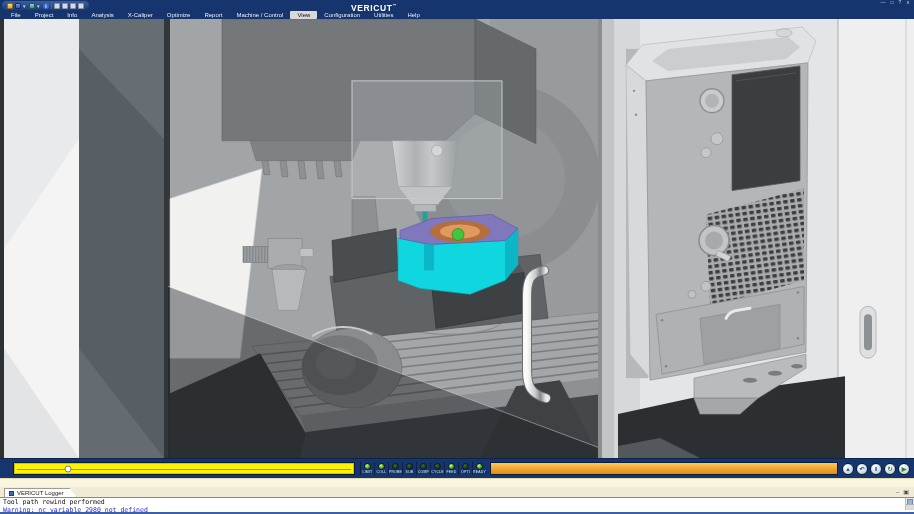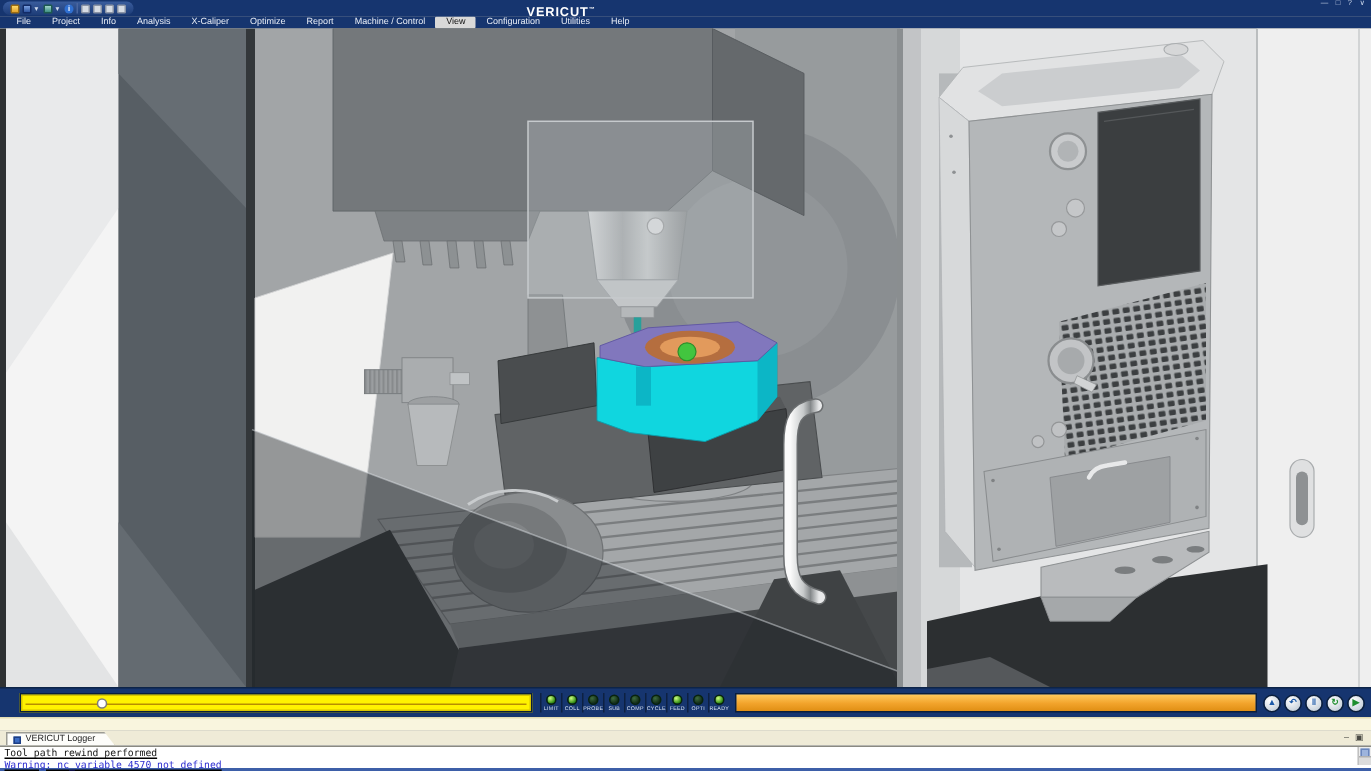--- a/index.html
+++ b/index.html
@@ -69,21 +69,21 @@
   .logger-tab { margin-left:4px; height:9px; background:#fdfdfa; border:1px solid #9c9c94;
                 border-bottom:none; display:flex; align-items:center; gap:3px; padding:0 12px 0 4px;
                 clip-path:polygon(0 0, calc(100% - 7px) 0, 100% 100%, 0 100%); }
   .tab-icon { width:5px; height:5px; background:#3a6bc4; border:1px solid #1d3e84; flex:none; }
   .logger-tab span { font-size:6px; color:#222; line-height:8px; white-space:nowrap; }
   .logger-controls { position:absolute; right:5px; top:2px; display:flex; gap:4px; }
   .lc-btn { color:#4a4a44; font-size:6px; line-height:6px; }
   .logarea { height:17px; background:#ffffff; border-top:1px solid #8a8a82;
              border-bottom:2px solid #3d5fa8; position:relative; flex:none;
              font-family:"DejaVu Sans Mono", monospace; font-size:6.5px; line-height:7.5px;
-             padding:1px 12px 0 3px;text-decoration:underline; }
+             padding:1px 12px 0 3px; }
   .log-line { color:#111111; white-space:nowrap; }
   .log-line.warn { color:#2a2ad0; }
   .log-scroll { position:absolute; right:0; top:0; bottom:2px; width:9px; background:#ececec;
                 border-left:1px solid #c0c0c0; }
   .log-thumb { position:absolute; top:1px; left:1px; right:1px; height:6px; background:#9db4dd;
                border:1px solid #6a86bd; }
   .log-arrow { position:absolute; bottom:0; left:0; right:0; height:6px; background:#dcdcdc;
                border-top:1px solid #b0b0b0; }
 </style>
 </head>
@@ -428,16 +428,16 @@
   </div>
   <div class="logarea">
 
     <div class="log-scroll">
       <div class="log-thumb"></div>
       <div class="log-arrow"></div>
     </div>
 
       <div class="log-line">Tool path rewind performed</div>
 
-      <div class="log-line warn">Warning: nc_variable 4570 not defined</div>
+      <div class="log-line warn">Warning: nc_variable 2980 not defined</div>
     </div>
 
 </div>
 
 </body></html>

